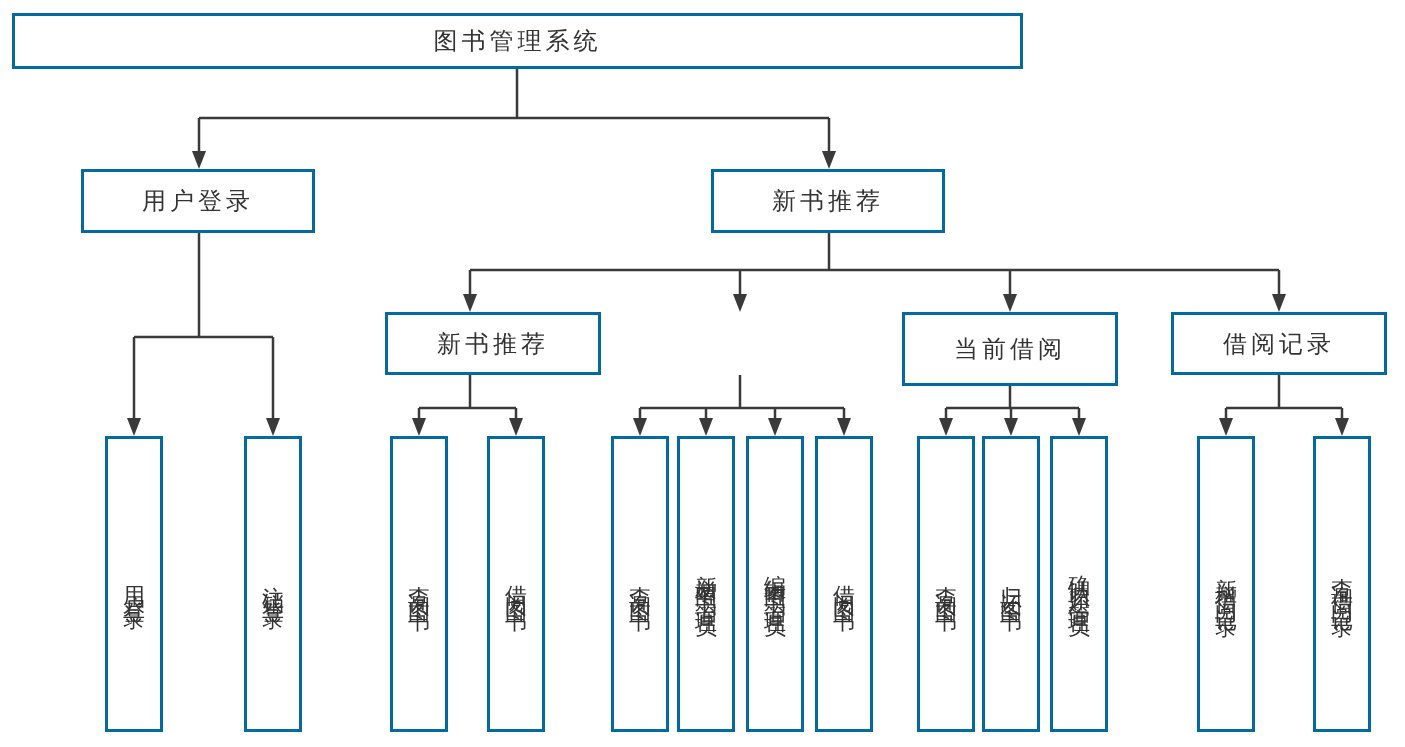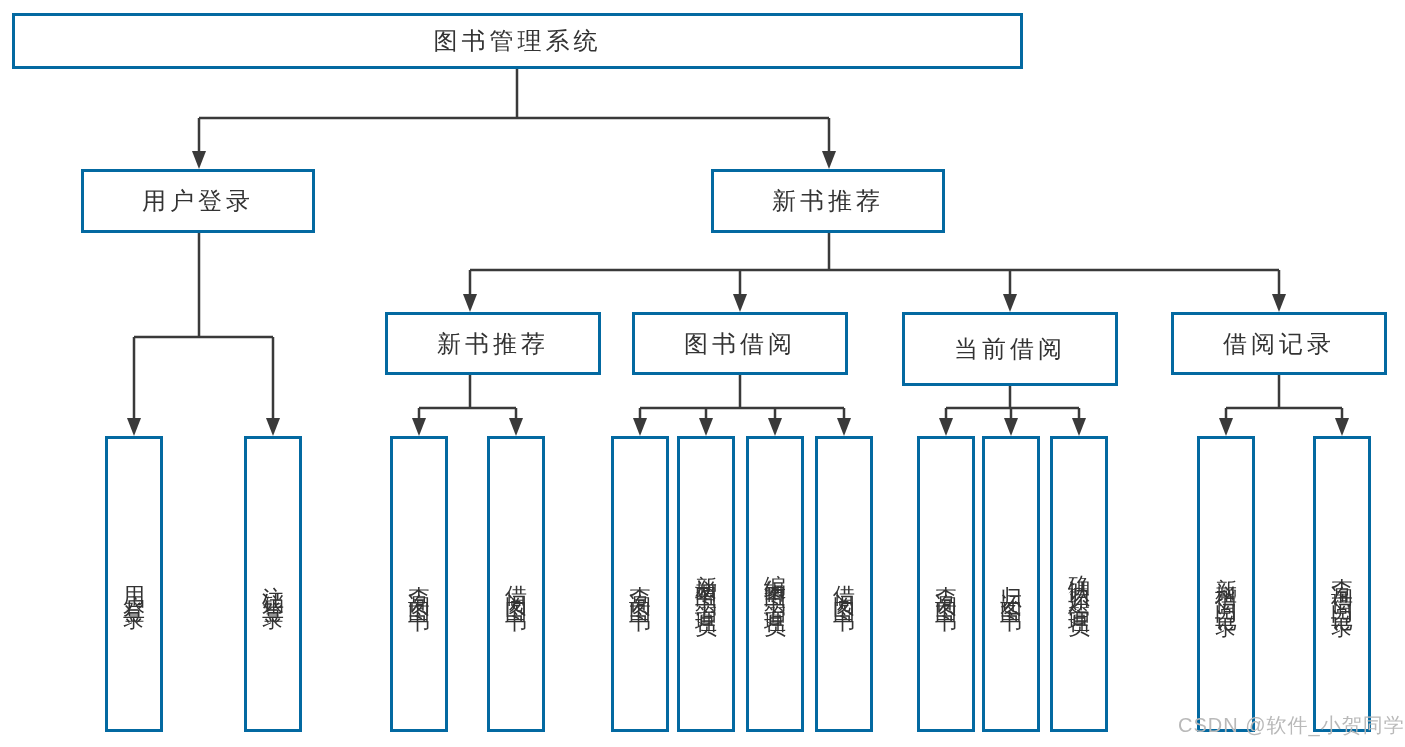--- a/index.html
+++ b/index.html
@@ -107,23 +107,20 @@
   <div class="node" style="left:81px; top:169px; width:234px; height:64px;">
     <span class="label">用户登录</span>
   </div>
   <div class="node" style="left:711px; top:169px; width:234px; height:64px;">
     <span class="label">新书推荐</span>
   </div>
 
   <div class="node" style="left:362px; top:312px; width:216px; height:63px;margin-left:23px;">
     <span class="label">新书推荐</span>
   </div>
-  <div class="node" style="left:632px; top:312px; width:216px; height:63px;">
-    <span class="label">图书借阅</span>
-  </div>
   <div class="node" style="left:902px; top:312px; width:216px; height:74px;">
     <span class="label">当前借阅</span>
   </div>
   <div class="node" style="left:1171px; top:312px; width:216px; height:63px;">
     <span class="label">借阅记录</span>
   </div>
 
   <div class="node vert" style="left:105px; top:436px; width:58px; height:296px;">
     <span class="label">用户登录</span>
   </div>
@@ -161,15 +158,14 @@
     <span class="label">确认归还（管理员）</span>
   </div>
 
   <div class="node vert" style="left:1197px; top:436px; width:58px; height:296px;">
     <span class="label">新增借阅记录</span>
   </div>
   <div class="node vert" style="left:1313px; top:436px; width:58px; height:296px;">
     <span class="label">查询借阅记录</span>
   </div>
 
-  <div id="watermark">CSDN @软件_小贺同学</div>
 
 </div>
 
 </body></html>

